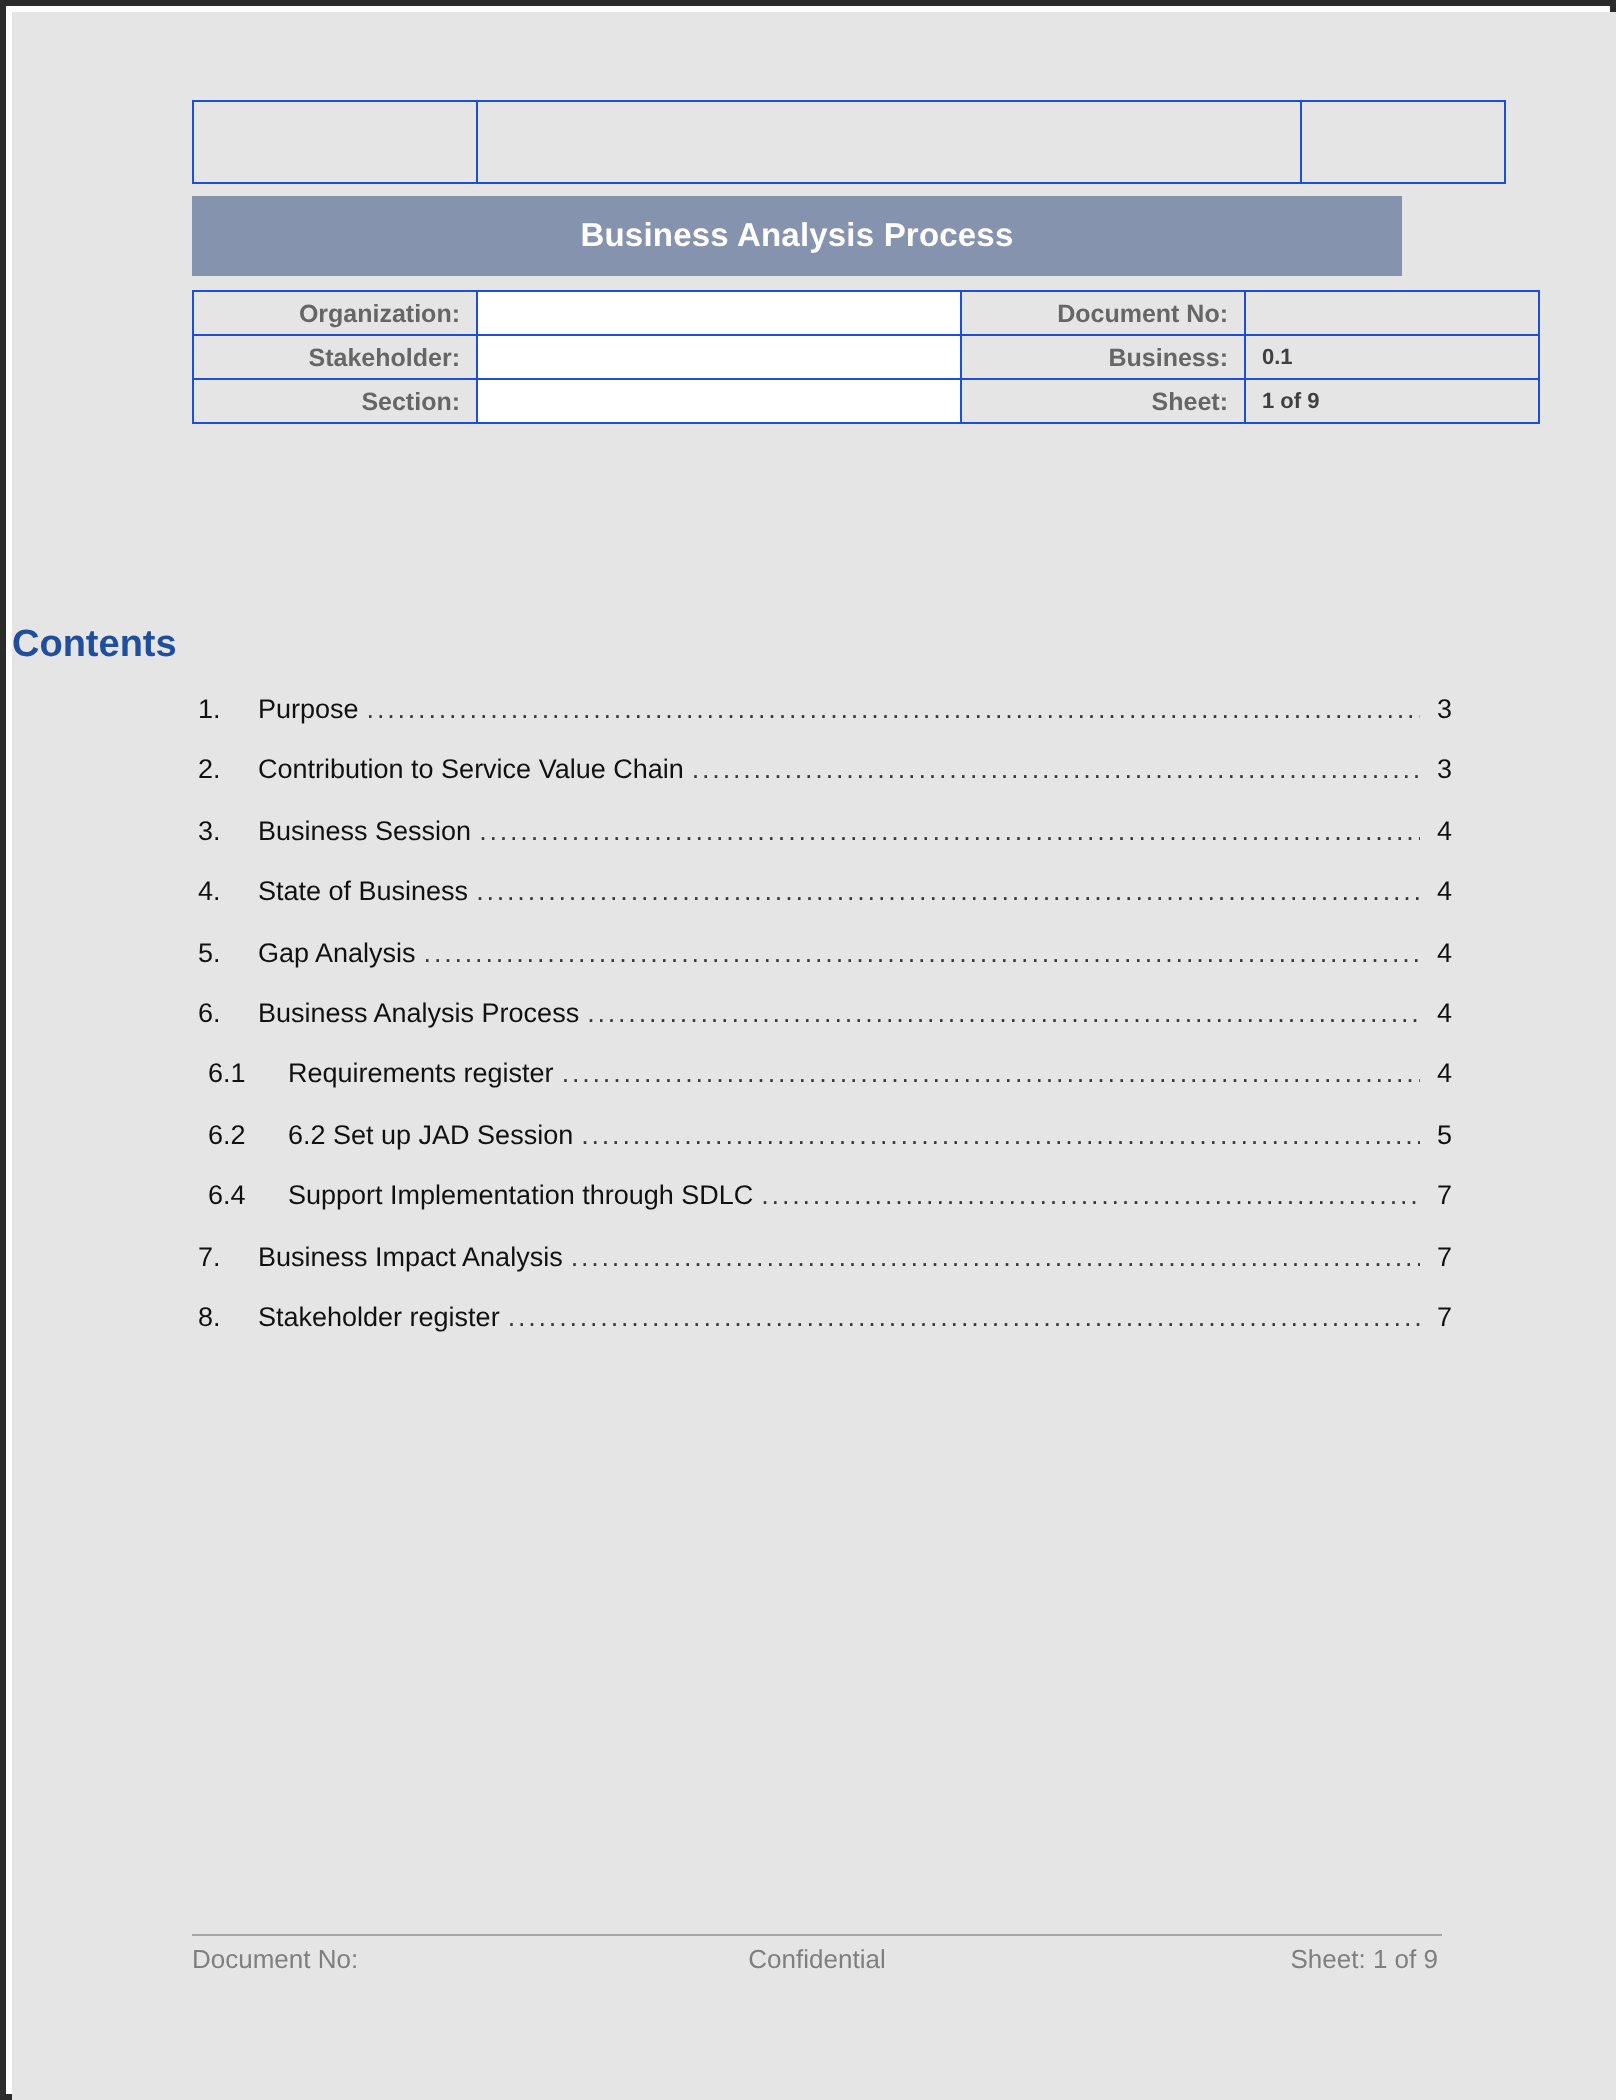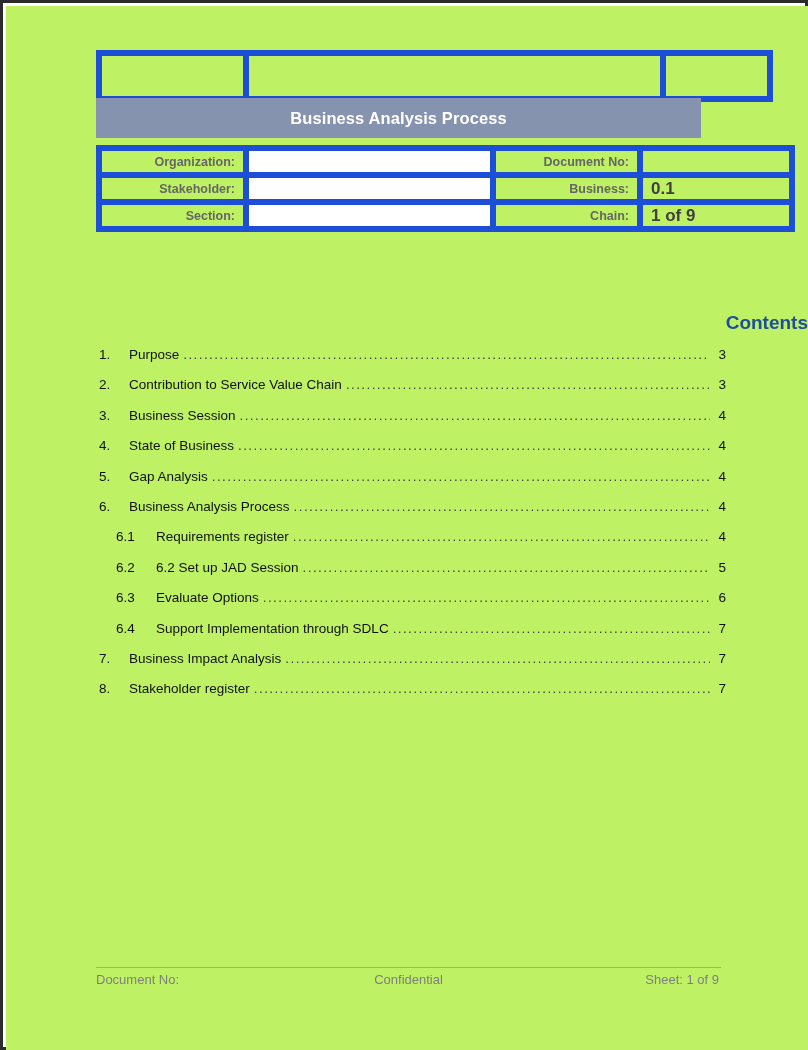--- a/index.html
+++ b/index.html
@@ -22,31 +22,31 @@
     height: 1050px;
     box-sizing: border-box;
     border: 3px solid #2b2b2b;
     background: #ffffff;
   }
   #page-sheet {
     position: absolute;
     left: 3px; top: 3px;
     width: 802px;
     height: 1044px;
-    background: #bef264;
+    background: #e5e5e5;
   }
 
   
   .hdr-table {
     position: absolute;
     border-collapse: collapse;
     table-layout: fixed;
   }
   .hdr-table td {
-    border: 6px solid #1d4ed8;
+    border: 1px solid #1d4ed8;
     padding: 0 8px;
     height: 21px;
     vertical-align: middle;
   }
 
   #top-table {
     left: 90px;
     top: 44px;
     width: 605px;
   }
@@ -81,31 +81,31 @@
     text-align: right;
     color: #666666;
     font-weight: bold;
     font-size: 12.5px;
     white-space: nowrap;
   }
   #meta-table td.val {
     text-align: left;
     color: #404040;
     font-weight: bold;
-    font-size: 17px;
+    font-size: 11px;
   }
   #meta-table td.blank { background: #ffffff; }
 
   
   #contents-heading {
     position: absolute;
     left: 0;
     top: 306px;
     width: 802px;
-    text-align: right;
+    text-align: left;
     color: #1f4e9c;
     font-size: 19px;
     font-weight: bold;
   }
 
   
   #toc {
     position: absolute;
     left: 90px;
     top: 341px;
@@ -117,21 +117,21 @@
     height: 30.4px;
     font-size: 13.5px;
     color: #111111;
     white-space: nowrap;
   }
   .toc-row .num {
     flex: 0 0 auto;
     color: #111111;
   }
   .toc-row.lvl1 .num { width: 30px; margin-left: 3px; }
-  .toc-row.lvl2 .num { width: 40px; margin-left: 20px; }
+  .toc-row.lvl2 .num { width: 40px; margin-left: 8px; }
   .toc-row .label { flex: 0 0 auto; }
   .toc-row .leader {
     flex: 1 1 auto;
     overflow: hidden;
     margin: 0 2px 0 4px;
     position: relative;
     height: 1em;
   }
   .toc-row .leader::after {
     content: "..................................................................................................................................................................................";
@@ -203,21 +203,21 @@
       </tr>
       <tr>
         <td class="lbl">Stakeholder:</td>
         <td class="val blank"></td>
         <td class="lbl">Business:</td>
         <td class="val">0.1</td>
       </tr>
       <tr>
         <td class="lbl">Section:</td>
         <td class="val blank"></td>
-        <td class="lbl">Chain:</td>
+        <td class="lbl">Sheet:</td>
         <td class="val">1 of 9</td>
       </tr>
     </tbody>
       </table>
 
     <div id="contents-heading">Contents</div>
 
     <div id="toc">
         <div class="toc-row lvl1">
           <span class="num">1.</span>
@@ -259,26 +259,20 @@
           <span class="num">6.1</span>
           <span class="label">Requirements register</span>
           <span class="leader"></span>
           <span class="pg">4</span>
         </div>
         <div class="toc-row lvl2">
           <span class="num">6.2</span>
           <span class="label">6.2 Set up JAD Session</span>
           <span class="leader"></span>
           <span class="pg">5</span>
-        </div>
-        <div class="toc-row lvl2">
-          <span class="num">6.3</span>
-          <span class="label">Evaluate Options</span>
-          <span class="leader"></span>
-          <span class="pg">6</span>
         </div>
         <div class="toc-row lvl2">
           <span class="num">6.4</span>
           <span class="label">Support Implementation through SDLC</span>
           <span class="leader"></span>
           <span class="pg">7</span>
         </div>
         <div class="toc-row lvl1">
           <span class="num">7.</span>
           <span class="label">Business Impact Analysis</span>

